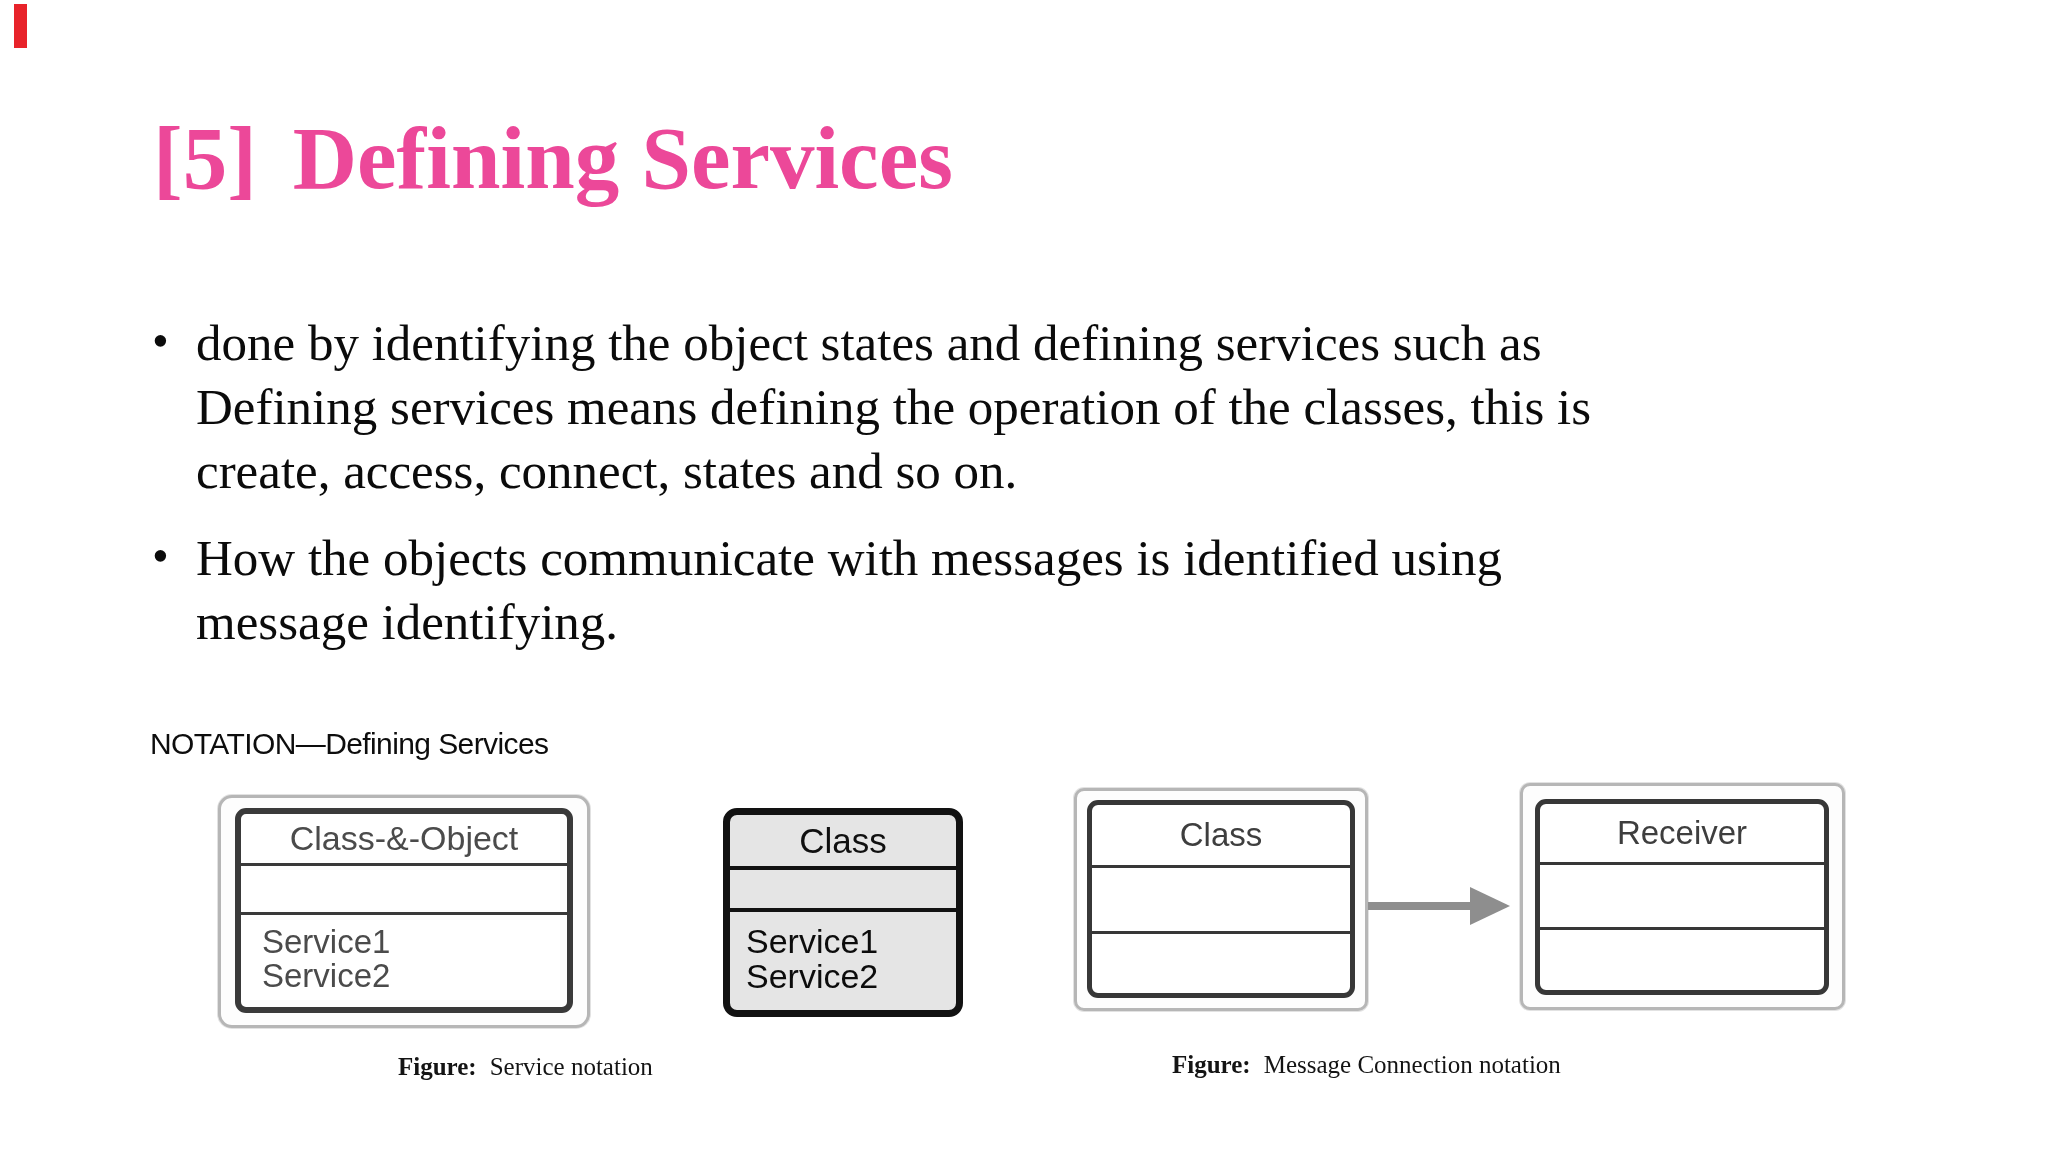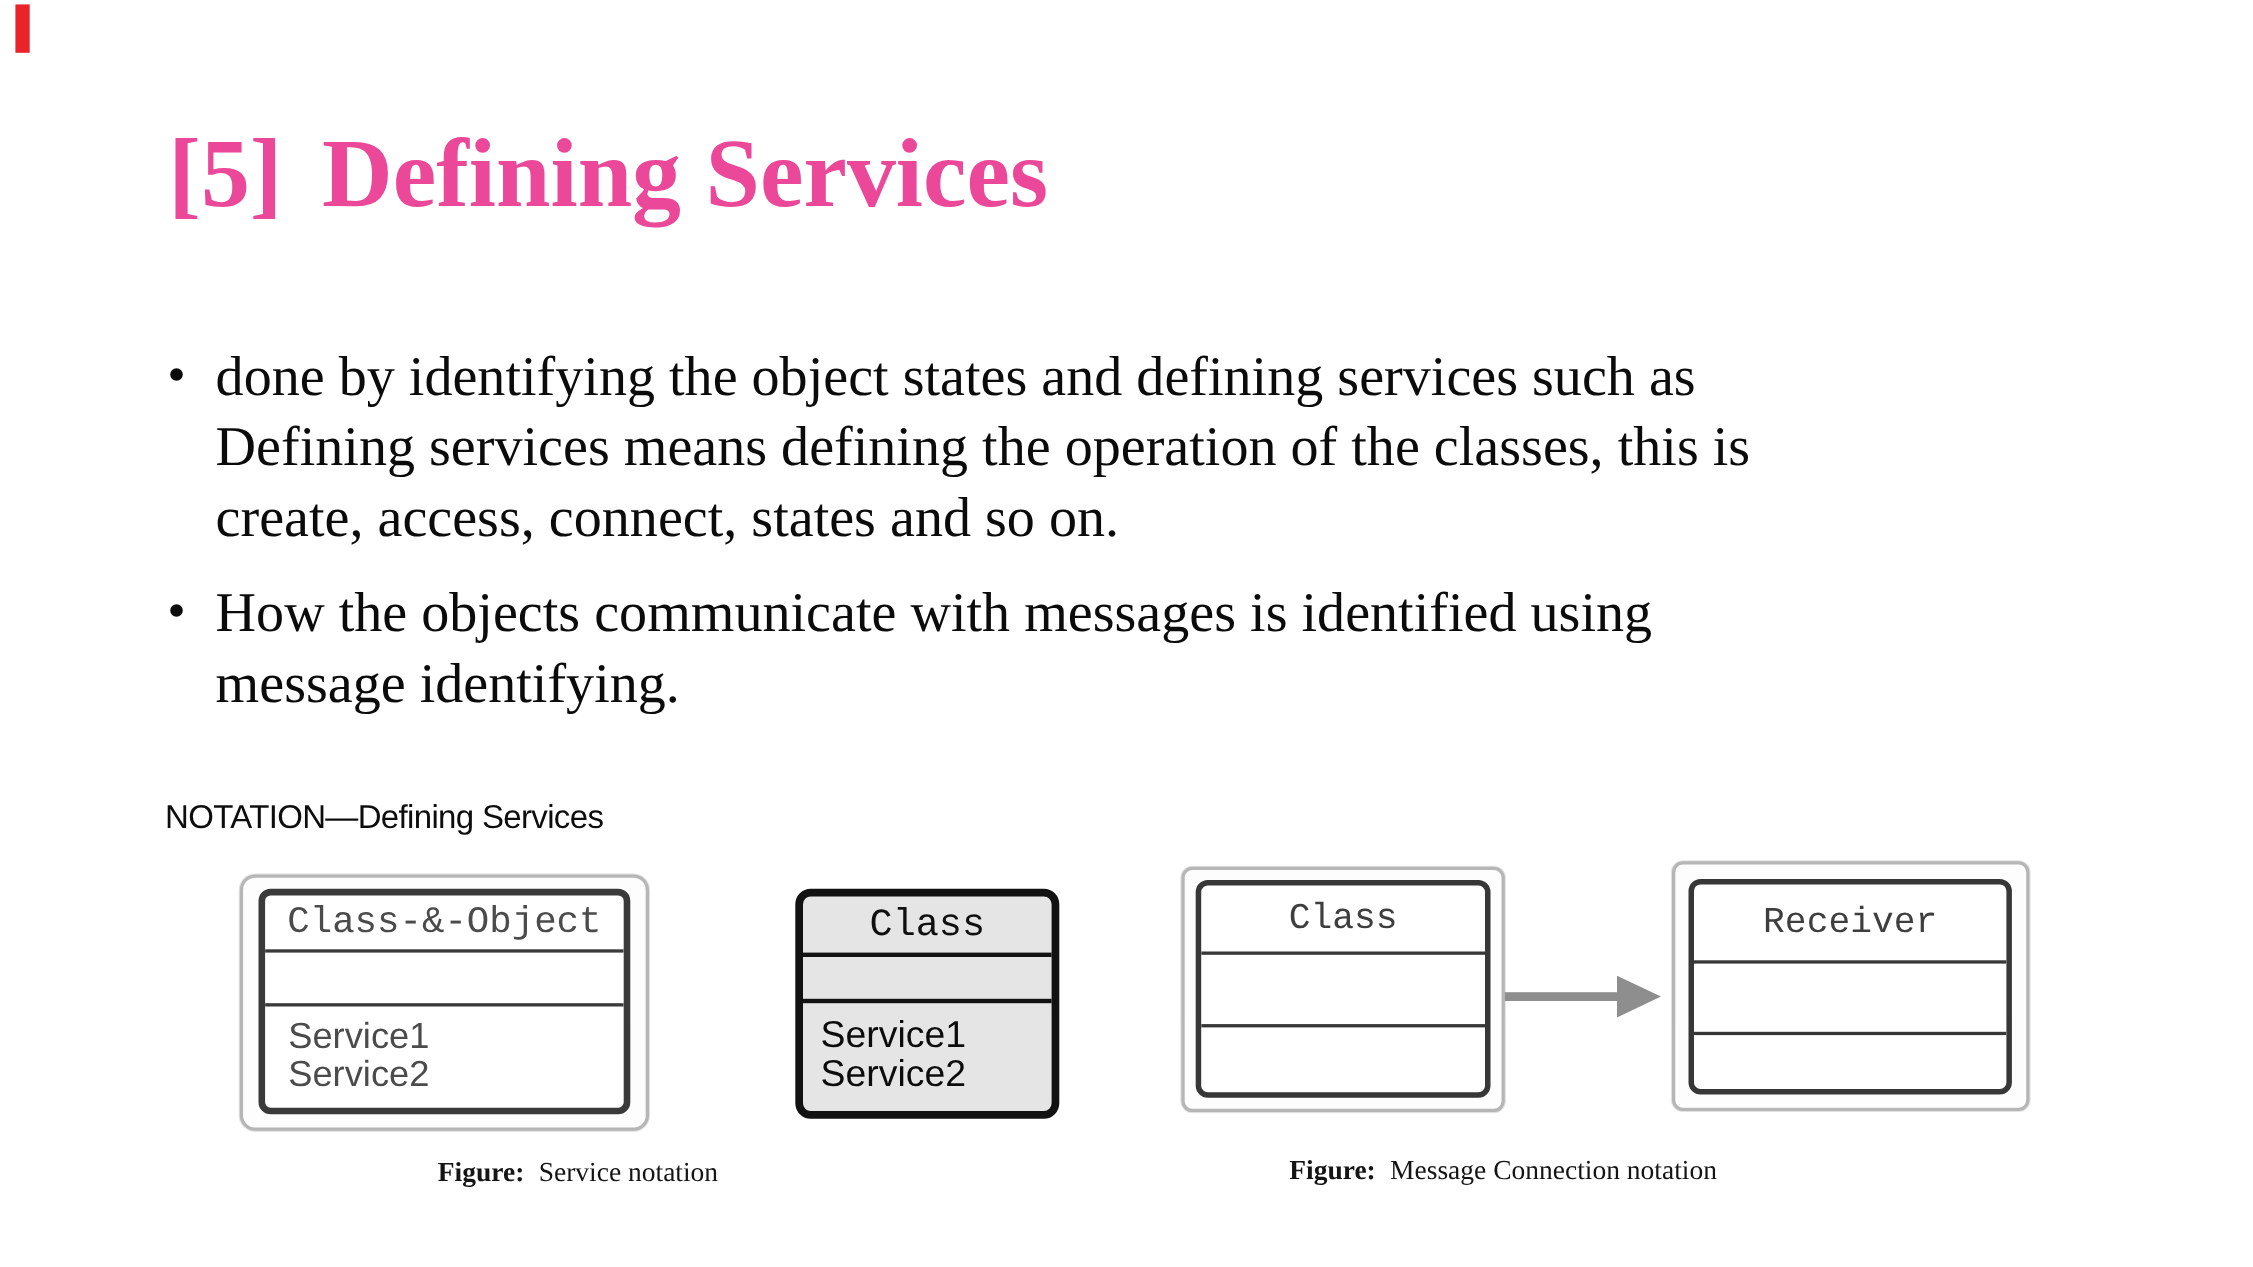--- a/index.html
+++ b/index.html
@@ -25,21 +25,21 @@
   .notation-heading {
     left: 150px; top: 727px;
     font-family: "Liberation Sans", sans-serif;
     font-weight: normal; font-size: 30px; letter-spacing: -0.6px;
     color: #0d0d0d; white-space: nowrap;
   }
 
   
   .outer-box { background: #fdfdfd; border: 3px solid #b6b6b6; border-radius: 14px; box-shadow: 0 0 0 1px #e2e2e2; }
   .inner-box { position: absolute; border-radius: 11px; background: #fff; display: flex; flex-direction: column; overflow: hidden; }
-  .sect-title { display: flex; align-items: center; justify-content: center; font-family: Liberation Mono, monospace; text-align: center; }
+  .sect-title { display: flex; align-items: center; justify-content: center; font-family: Liberation Sans, sans-serif; text-align: center; }
   .sect-mid { }
   .sect-services { font-family: "Liberation Sans", sans-serif; }
   .sect-services div { white-space: nowrap; }
 
   
   .box1 { left: 218px; top: 795px; width: 372px; height: 233px; }
   .box1 .inner-box { left: 14px; top: 10px; right: 14px; bottom: 12px; border: 6px solid #3a3a3a; }
   .box1 .sect-title { height: 52px; border-bottom: 3px solid #3a3a3a; font-size: 34px; color: #4b4b4b; }
   .box1 .sect-mid { height: 49px; border-bottom: 3px solid #3a3a3a; }
   .box1 .sect-services { flex: 1; padding: 10px 0 0 21px; font-size: 33px; line-height: 34px; color: #4b4b4b; }
@@ -52,21 +52,21 @@
 
   
   .box3 { left: 1074px; top: 788px; width: 294px; height: 223px; border-radius: 10px; }
   .box3 .inner-box { left: 10px; top: 9px; right: 10px; bottom: 10px; border: 5px solid #373737; }
   .box3 .sect-title { height: 63px; border-bottom: 3px solid #373737; font-size: 33px; color: #3e3e3e; }
   .box3 .sect-mid { height: 66px; border-bottom: 3px solid #373737; }
 
   
   .box4 { left: 1520px; top: 783px; width: 325px; height: 227px; border-radius: 10px; }
   .box4 .inner-box { left: 12px; top: 13px; right: 13px; bottom: 12px; border: 5px solid #373737; }
-  .box4 .sect-title { height: 72px; border-bottom: 3px solid #373737; font-size: 33px; color: #3e3e3e; }
+  .box4 .sect-title { height: 61px; border-bottom: 3px solid #373737; font-size: 33px; color: #3e3e3e; }
   .box4 .sect-mid { height: 65px; border-bottom: 3px solid #373737; }
 
   
   .arrow-shaft { left: 1368px; top: 902px; width: 104px; height: 8px; background: #8e8e8e; }
   .arrow-head { left: 1470px; top: 887px; width: 0; height: 0;
     border-left: 40px solid #8e8e8e; border-top: 19px solid transparent; border-bottom: 19px solid transparent; }
 
   
   .caption { font-size: 25px; color: #141414; white-space: nowrap; }
   .caption .lbl { font-weight: bold; margin-right: 13px; }

